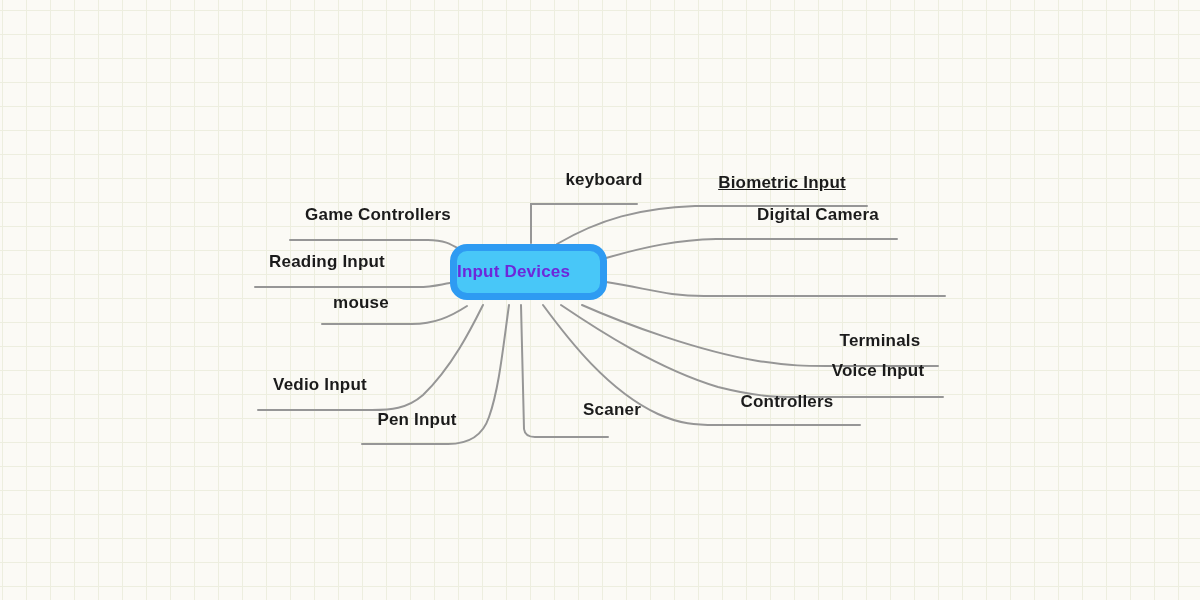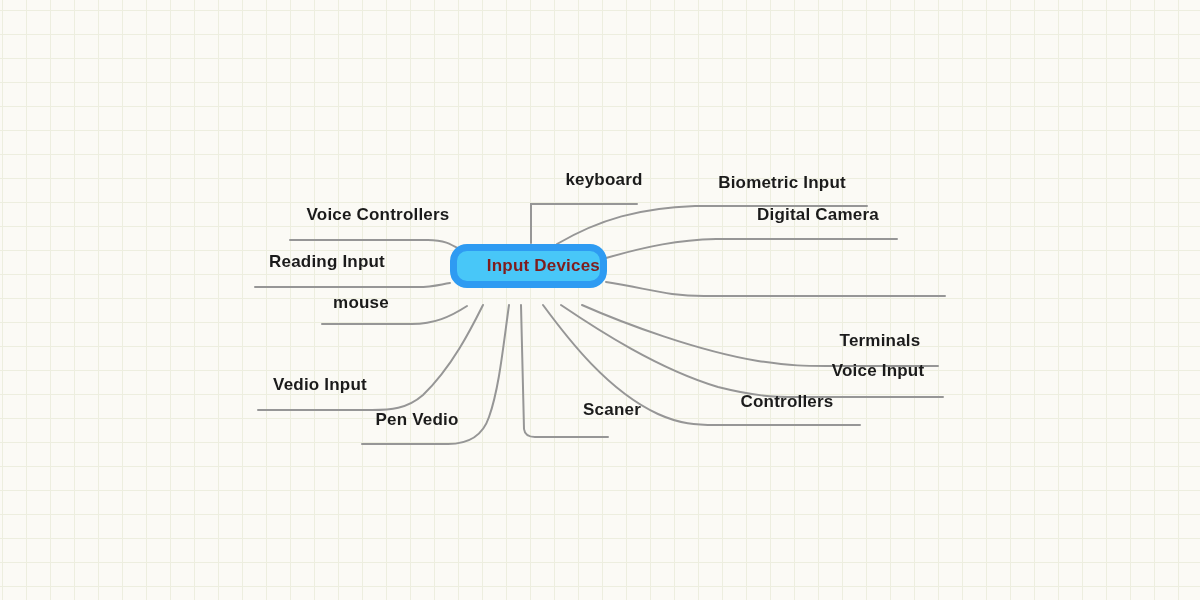--- a/index.html
+++ b/index.html
@@ -33,31 +33,31 @@
     fill: none;
     stroke: #969696;
     stroke-width: 2;
     stroke-linecap: round;
   }
   .center-node {
     position: absolute;
     left: 450px;
     top: 244px;
     width: 157px;
-    height: 44px;
+    height: 56px;
     box-sizing: border-box;
     background: #48C7F8;
     border: 7px solid #2E9BF2;
     border-radius: 17px;
     display: flex;
     align-items: center;
-    justify-content: flex-end;
+    justify-content: flex-start;
     font-weight: bold;
     font-size: 17px;
-    color: #7f1d1d;
+    color: #6d28d9;
     letter-spacing: 0.2px;
     cursor: pointer;
   }
   .branch-label {
     position: absolute;
     transform: translate(-50%, -50%);
     font-weight: bold;
     font-size: 17px;
     color: #1B1B1B;
     white-space: nowrap;
@@ -84,25 +84,25 @@
     <path d="M 467 306 C 450 317, 434 324, 412 324 L 322 324"></path>
     <path d="M 450 283 C 438 285, 432 287, 418 287 L 255 287"></path>
     <path d="M 464 252 C 452 245, 446 240, 428 240 L 290 240"></path>
   </svg>
 
   <div class="center-node">
     <span>Input Devices</span>
   </div>
 
   <div class="branch-label" style="left:604px; top:180px;">keyboard</div>
-  <div class="branch-label" style="left:782px; top:183px;">Biometric Input</div>
+  <div class="branch-label" style="left:782px; top:183px;text-decoration:underline;">Biometric Input</div>
   <div class="branch-label" style="left:818px; top:215px;">Digital Camera</div>
   <div class="branch-label" style="left:880px; top:341px;">Terminals</div>
   <div class="branch-label" style="left:878px; top:371px;">Voice Input</div>
   <div class="branch-label" style="left:787px; top:402px;">Controllers</div>
   <div class="branch-label" style="left:564px; top:410px;margin-left:48px;">Scaner</div>
-  <div class="branch-label" style="left:417px; top:420px;">Pen Vedio</div>
+  <div class="branch-label" style="left:417px; top:420px;">Pen Input</div>
   <div class="branch-label" style="left:320px; top:385px;">Vedio Input</div>
   <div class="branch-label" style="left:361px; top:303px;">mouse</div>
   <div class="branch-label" style="left:327px; top:262px;">Reading Input</div>
-  <div class="branch-label" style="left:378px; top:215px;">Voice Controllers</div>
+  <div class="branch-label" style="left:378px; top:215px;">Game Controllers</div>
 
 </div>
 
 </body></html>

